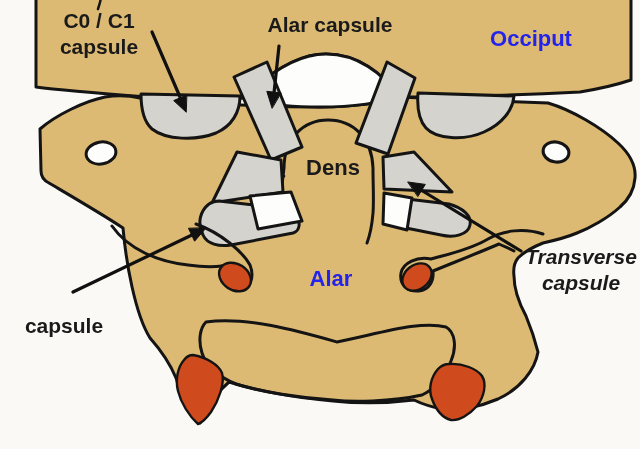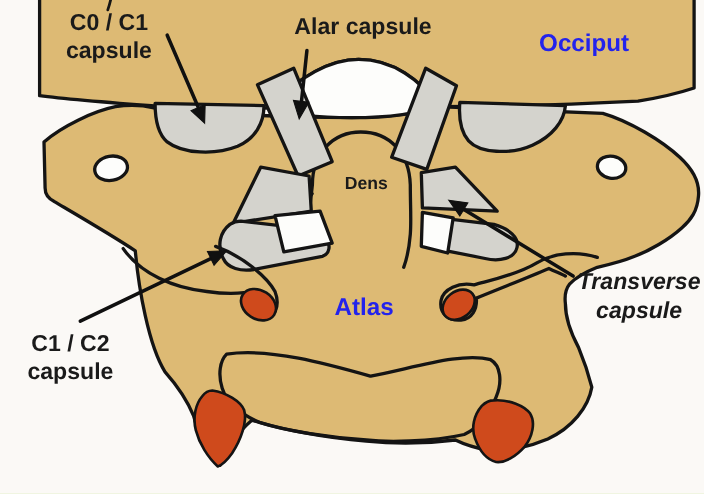--- a/index.html
+++ b/index.html
@@ -17,21 +17,21 @@
     font-weight:bold;
     text-align:center;
     white-space:nowrap;
     color:#1a1a1a;
     line-height:1.24;
     user-select:none;
   }
   .lbl.blue{color:#2323ec;}
   .anno{font-size:21px;}
   .region{font-size:22px;}
-  #lbl-dens{font-size:16px;}
+  #lbl-dens{font-size:22px;}
   #lbl-c0c1{left:99px;top:34px;}
   #lbl-alar{left:330px;top:25px;}
   #lbl-occiput{left:531px;top:39px;}
   #lbl-dens{left:333px;top:168px;}
   #lbl-atlas{left:493px;top:173px;}
   #lbl-axis{left:331px;top:279px;}
   #lbl-transverse{left:581px;top:270px;font-style:italic;}
   #lbl-c1c2{left:64px;top:326px;}
 </style>
 </head>
@@ -144,24 +144,23 @@
     <div>capsule</div>
   </div>
 
   <div class="lbl anno" id="lbl-alar">Alar capsule</div>
 
   <div class="lbl blue region" id="lbl-occiput">Occiput</div>
 
   <div class="lbl" id="lbl-dens">Dens</div>
 
 
-  <div class="lbl blue region" id="lbl-axis">Atlas</div>
+  <div class="lbl blue region" id="lbl-axis">Alar</div>
 
   <div class="lbl anno" id="lbl-transverse">
     <div>Transverse</div>
     <div>capsule</div>
   </div>
 
   <div class="lbl anno" id="lbl-c1c2">
-    <div>C1 / C2</div>
     <div>capsule</div>
   </div>
 </div>
 
 </body></html>

